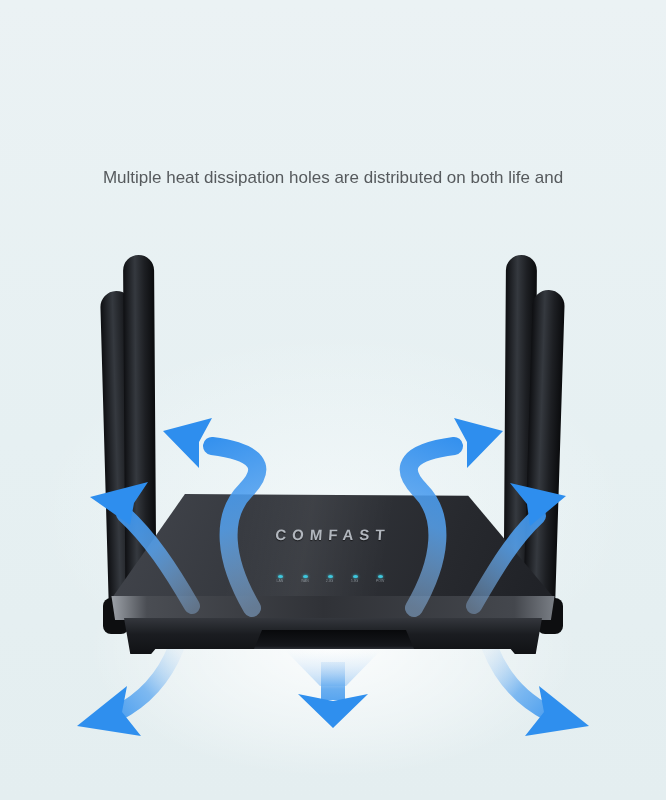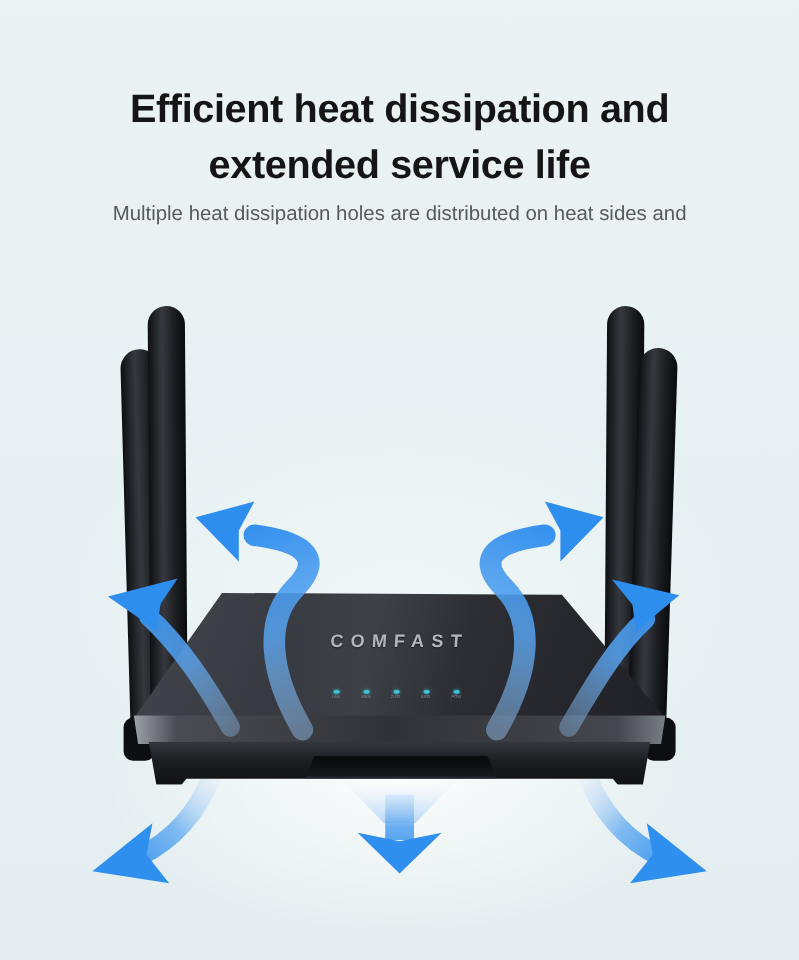--- a/index.html
+++ b/index.html
@@ -96,26 +96,22 @@
   }
 </style>
 </head>
 <body>
 
 <div class="stage">
 
   <div class="halo"></div>
   <div class="glow"></div>
 
-  <h1 class="title">
-    <span>Efficient heat dissipation and</span>
-    <span>extended service life</span>
-  </h1>
   <p class="subtitle">
-    <span>Multiple heat dissipation holes are distributed on heat sides and</span>
+    <span>Multiple heat dissipation holes are distributed on both life and</span>
   </p>
 
   <svg id="arrows-bottom" class="arrows" viewBox="0 0 666 800">
     <defs>
       <linearGradient id="gE" gradientUnits="userSpaceOnUse" x1="176" y1="648" x2="92" y2="722">
         <stop offset="0" stop-color="#bcd9f6" stop-opacity="0.15"></stop>
         <stop offset="0.45" stop-color="#63abf0" stop-opacity="0.8"></stop>
         <stop offset="1" stop-color="#2f8fee"></stop>
       </linearGradient>
       <linearGradient id="gG" gradientUnits="userSpaceOnUse" x1="490" y1="648" x2="574" y2="722">

